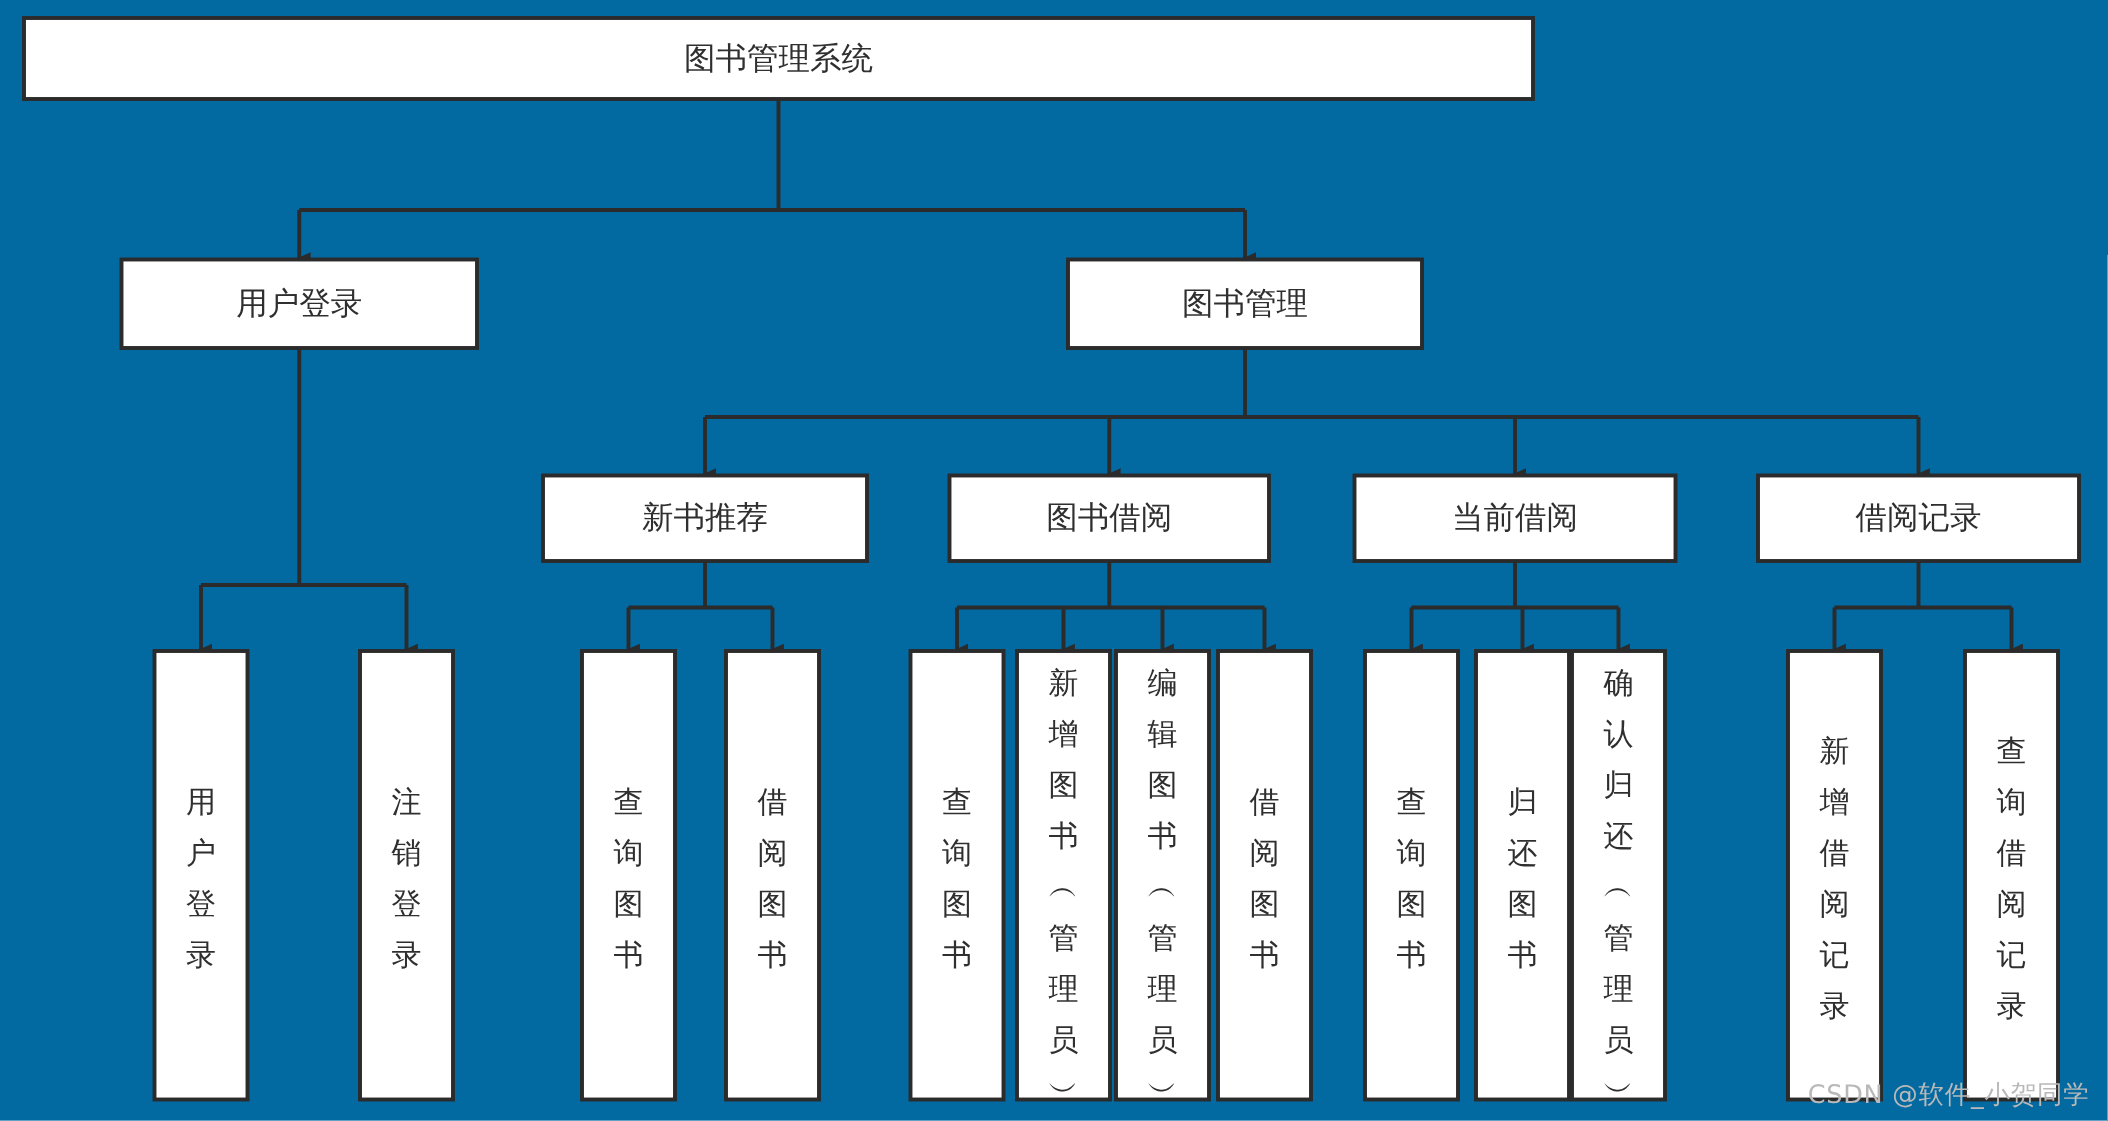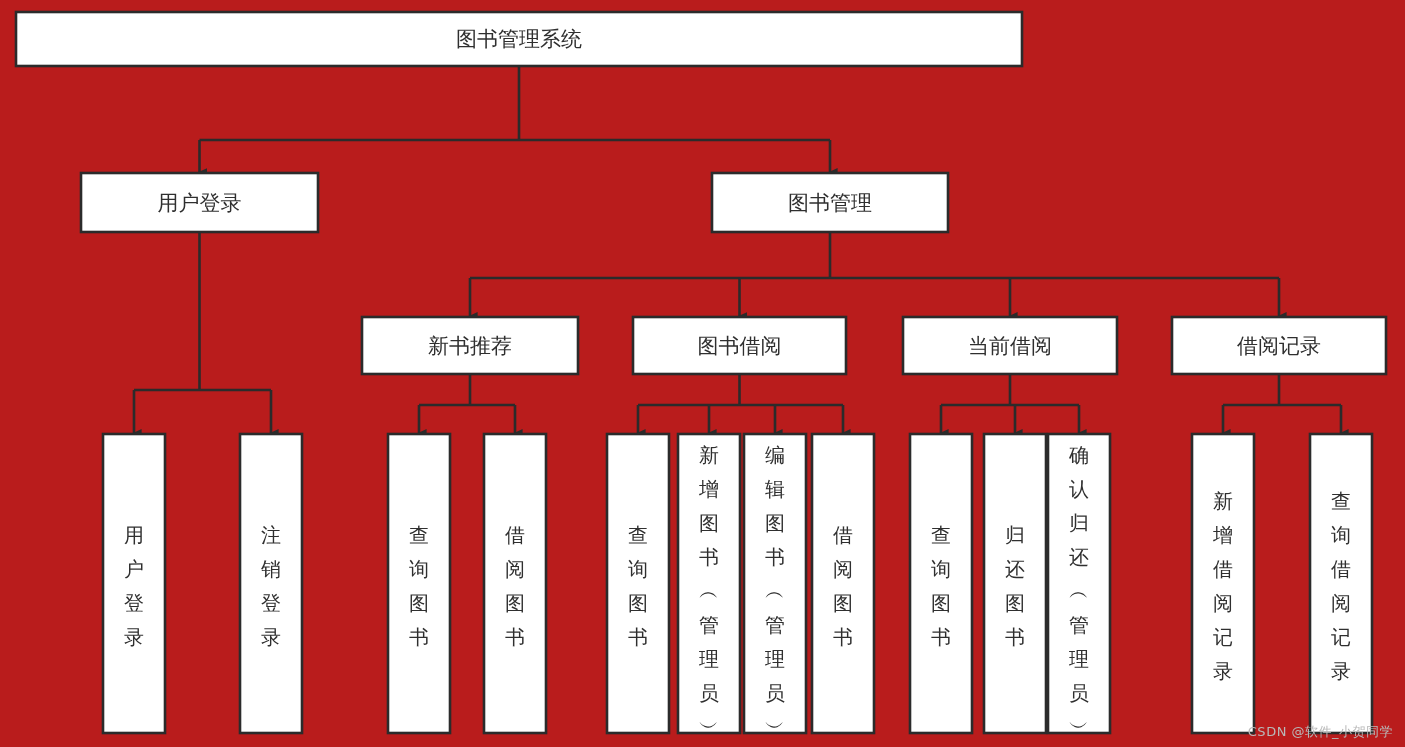--- a/index.html
+++ b/index.html
@@ -10,21 +10,21 @@
   body {
     width: 1405px;
     height: 747px;
     font-family: "DejaVu Sans", "Liberation Sans", sans-serif;
     overflow: hidden;
   }
   #diagram-root {
     position: relative;
     width: 1405px;
     height: 747px;
-    background: #b91c1c;
+    background: #0369a1;
     text-decoration: underline;
   }
   svg.flow {
     position: absolute;
     left: 0;
     top: 0;
     width: 1405px;
     height: 747px;
   }
   .node-rect {
@@ -49,21 +49,21 @@
     font-family: "DejaVu Sans", "Liberation Sans", sans-serif;
     font-size: 20px;
     fill: #2f2f2f;
     text-anchor: middle;
   }
   .watermark {
     position: absolute;
     right: 12px;
     bottom: 6px;
     font-family: "DejaVu Sans", "Liberation Sans", sans-serif;
-    font-size: 13px;
+    font-size: 17px;
     color: #b9b9b9;
     white-space: nowrap;
     letter-spacing: 0.5px;
     pointer-events: none;
   }
 </style>
 </head>
 <body>
 
 <div id="diagram-root">

